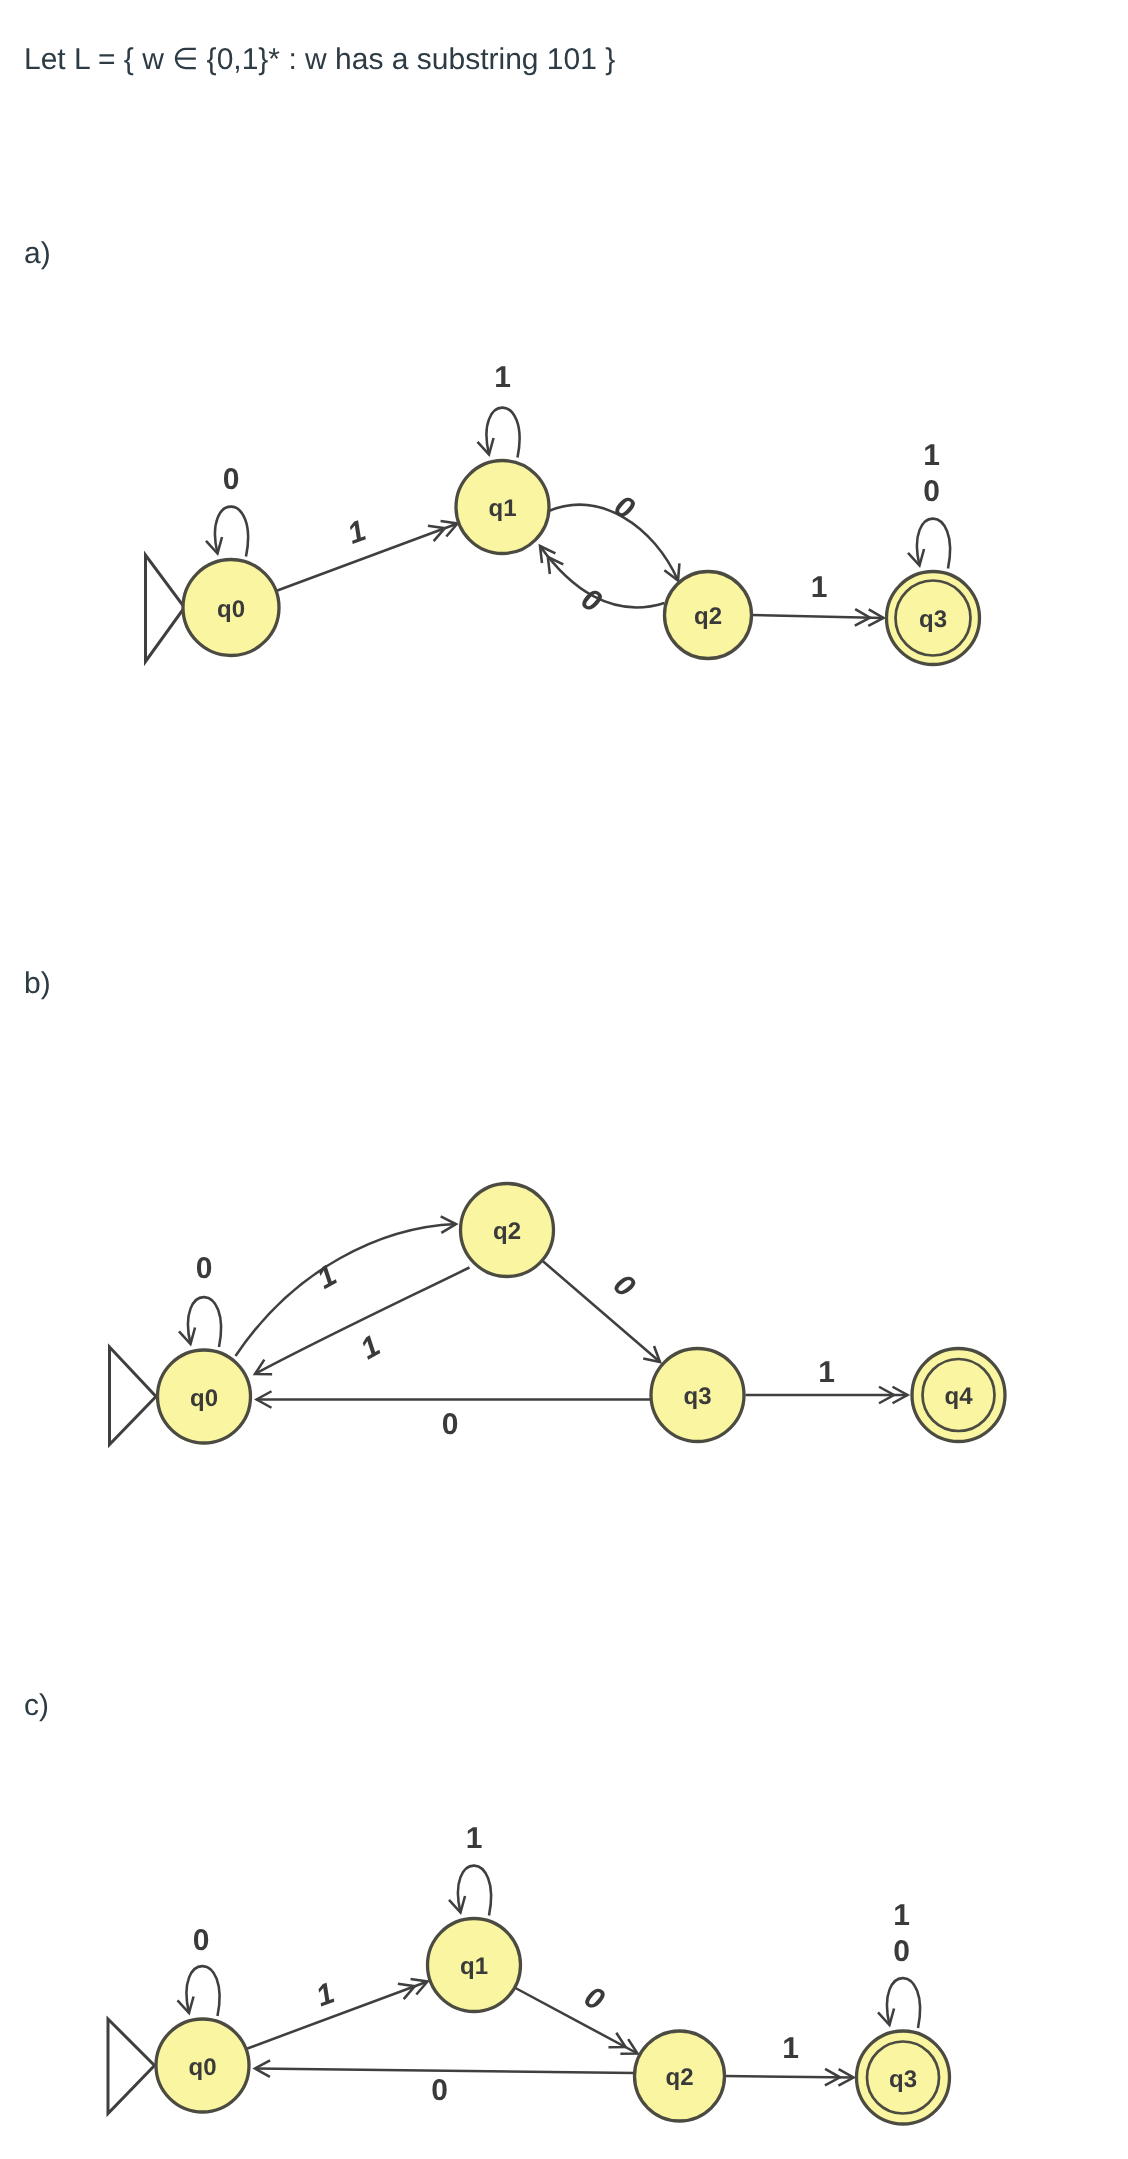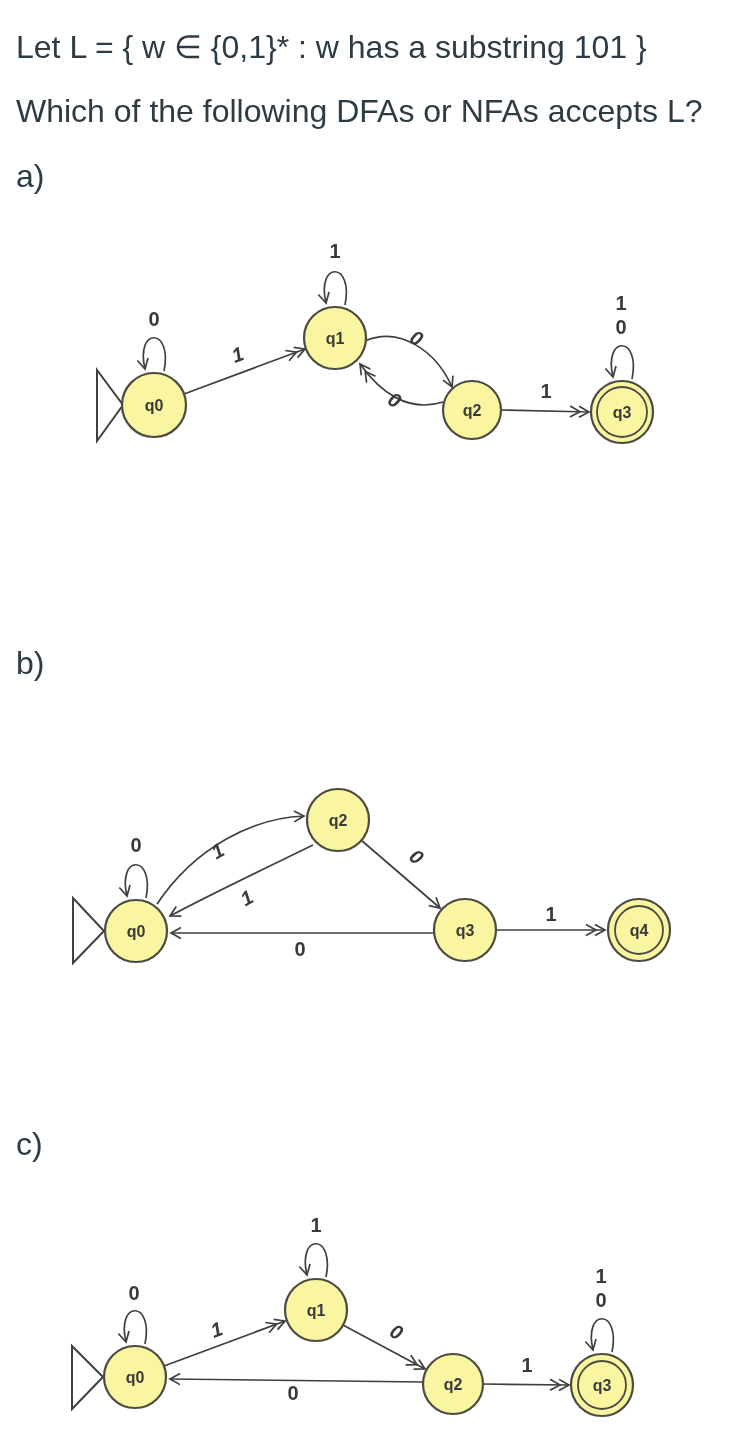--- a/index.html
+++ b/index.html
@@ -1,34 +1,33 @@
 <!DOCTYPE html>
 <html><head>
 <meta charset="utf-8">
 <style>
   html,body{margin:0;padding:0;background:#ffffff;}
   #page{position:relative;width:752px;height:1439px;background:#ffffff;overflow:hidden;
         font-family:"Liberation Sans",sans-serif;}
-  .qtext{position:absolute;left:16px;color:#2d3b45;font-size:32px;line-height:1.2;white-space:nowrap;}
+  .qtext{position:absolute;left:16px;color:#2d3b45;font-size:20px;line-height:1.2;white-space:nowrap;}
   #svgroot{position:absolute;left:0;top:0;}
   .edge{fill:none;stroke:#3f3f3f;stroke-width:1.7px;}
   .tri{fill:#ffffff;stroke:#3f3f3f;stroke-width:2px;}
   .st{stroke:#4b4b42;stroke-width:2.2px;}
   .stin{fill:none;stroke:#4b4b42;stroke-width:1.8px;}
   .slbl{font-family:"Liberation Sans",sans-serif;font-size:16px;font-weight:bold;fill:#3a3a3a;text-anchor:middle;}
   .elbl{font-family:"Liberation Sans",sans-serif;font-size:20px;font-weight:bold;fill:#3a3a3a;text-anchor:middle;}
   .it{font-style:italic;}
 </style>
 </head>
 <body>
 
 <div id="page">
 
   <div class="qtext" style="top:28px">Let L = { w ∈ {0,1}* : w has a substring 101 }</div>
-  <div class="qtext" style="top:92px">Which of the following DFAs or NFAs accepts L?</div>
   <div class="qtext" style="top:157px">a)</div>
   <div class="qtext" style="top:644px">b)</div>
   <div class="qtext" style="top:1125px">c)</div>
 
   <svg id="svgroot" width="752" height="1439" viewBox="0 0 752 1439" xmlns="http://www.w3.org/2000/svg">
     <defs>
       <marker id="m1" viewBox="0 0 14 14" refX="12" refY="7" markerWidth="14" markerHeight="14" markerUnits="userSpaceOnUse" orient="auto">
         <path d="M2,1.5 L12,7 L2,12.5" fill="none" stroke="#3f3f3f" stroke-width="1.7"></path>
       </marker>
       <marker id="m2" viewBox="0 0 22 14" refX="20" refY="7" markerWidth="22" markerHeight="14" markerUnits="userSpaceOnUse" orient="auto">

